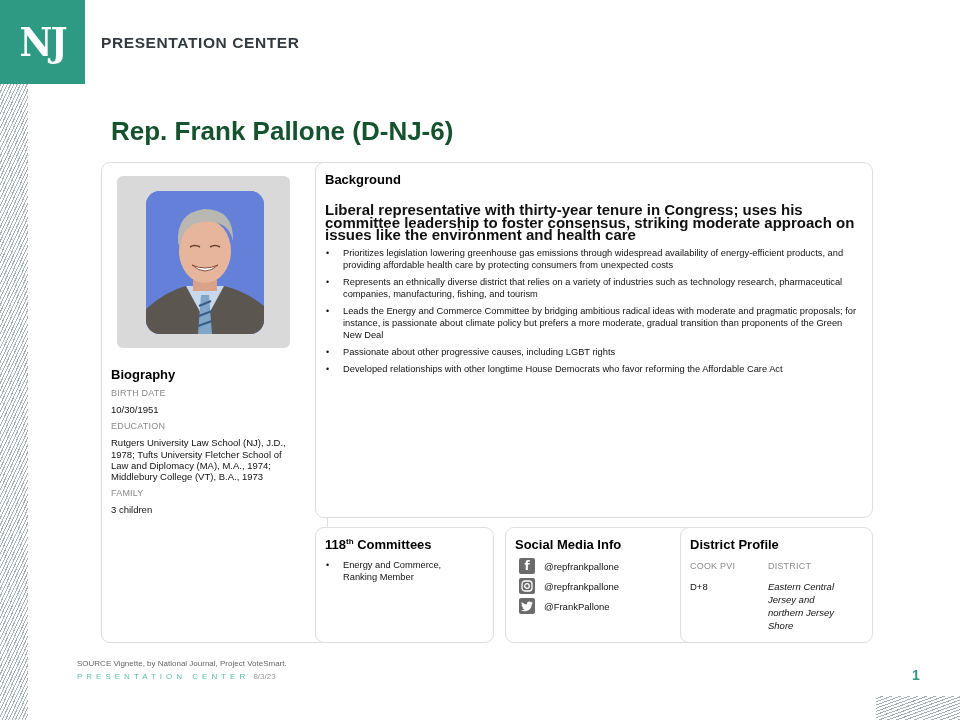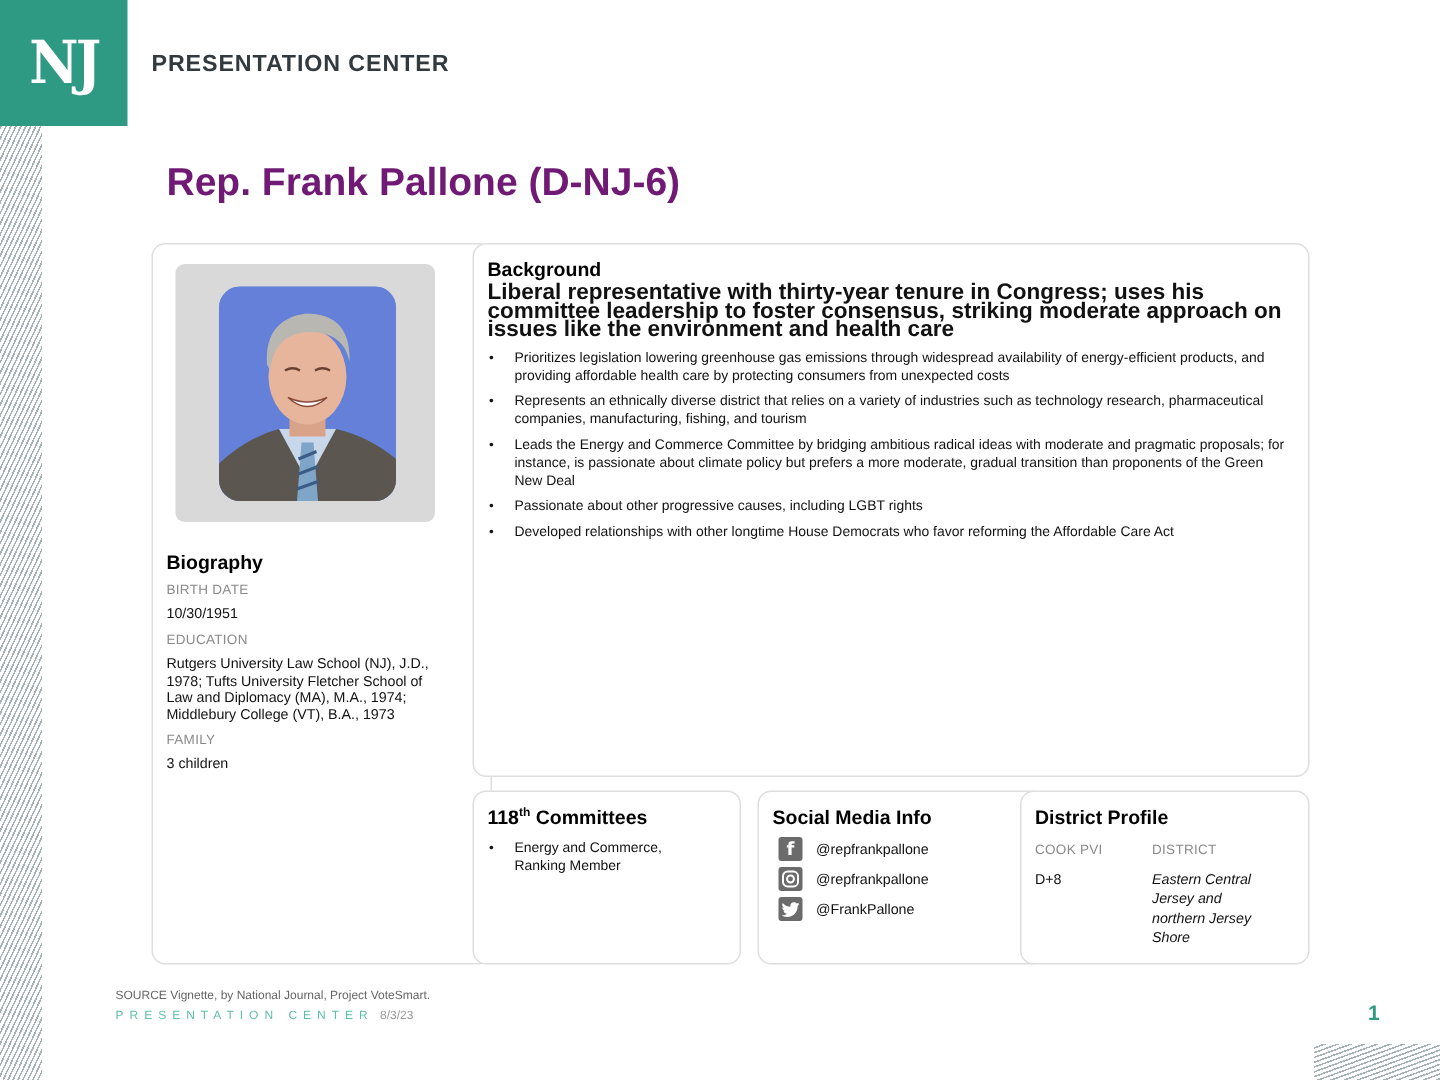--- a/index.html
+++ b/index.html
@@ -20,21 +20,21 @@
       display: flex; align-items: center; justify-content: center;
     }
     .logo-text {
       font-family: "DejaVu Serif", serif; font-weight: bold; color: #fff; font-size: 36px; letter-spacing: -2px;
       transform: scaleY(1.1);
     }
     .brand {
       position: absolute; left: 101px; top: 34px; font-size: 15.5px; font-weight: bold; color: #333a3f; letter-spacing: 0.6px;
     }
     .title {
-      position: absolute; left: 111px; top: 106px; font-size: 26px; font-weight: bold; color: #701a75;
+      position: absolute; left: 111px; top: 116px; font-size: 26px; font-weight: bold; color: #14532d;
     }
 
     .card {
       position: absolute; border: 1px solid #dedede; border-radius: 9px; background: #fff;
     }
     .card-left { left: 101px; top: 162px; width: 227px; height: 481px; }
     .card-bg { left: 315px; top: 162px; width: 558px; height: 356px; }
     .card-comm { left: 315px; top: 527px; width: 179px; height: 116px; }
     .card-social { left: 505px; top: 527px; width: 192px; height: 116px; }
     .card-district { left: 680px; top: 527px; width: 193px; height: 116px; }
@@ -46,21 +46,21 @@
       position: absolute; left: 29px; top: 15px; width: 118px; height: 143px; border-radius: 14px; overflow: hidden;
       background: #5f7ed6;
     }
     .section-h { font-size: 13px; font-weight: bold; color: #000; }
     .bio { position: absolute; left: 9px; top: 204px; width: 185px; }
     .bio .section-h { margin-bottom: 6px; }
     .label { font-size: 9px; color: #8a8a8a; margin-bottom: 6px; letter-spacing: 0.2px; }
     .value { font-size: 9.5px; color: #111; line-height: 11.3px; margin-bottom: 6px; }
 
     .bg-inner { position: absolute; left: 9px; top: 9px; width: 535px; }
-    .bg-inner .section-h { margin-bottom: 2px; }
+    .bg-inner .section-h { margin-bottom: 17px; }
     .summary { font-size: 15px; font-weight: bold; line-height: 12.5px; color: #111; margin-bottom: 5px; }
     ul.bullets { list-style: none; }
     ul.bullets li { position: relative; padding-left: 18px; font-size: 9.3px; line-height: 12px; color: #111; margin-bottom: 5px; }
     ul.bullets li::before { content: "•"; position: absolute; left: 1px; top: 0; font-size: 9px; }
 
     .small-inner { position: absolute; left: 9px; top: 9px; right: 8px; }
     .small-inner .section-h { margin-bottom: 7px; }
     sup { font-size: 8px; vertical-align: top; line-height: 8px; position: relative; top: 1px; }
 
     .social-row { display: flex; align-items: center; height: 20px; margin-left: 4px; }

